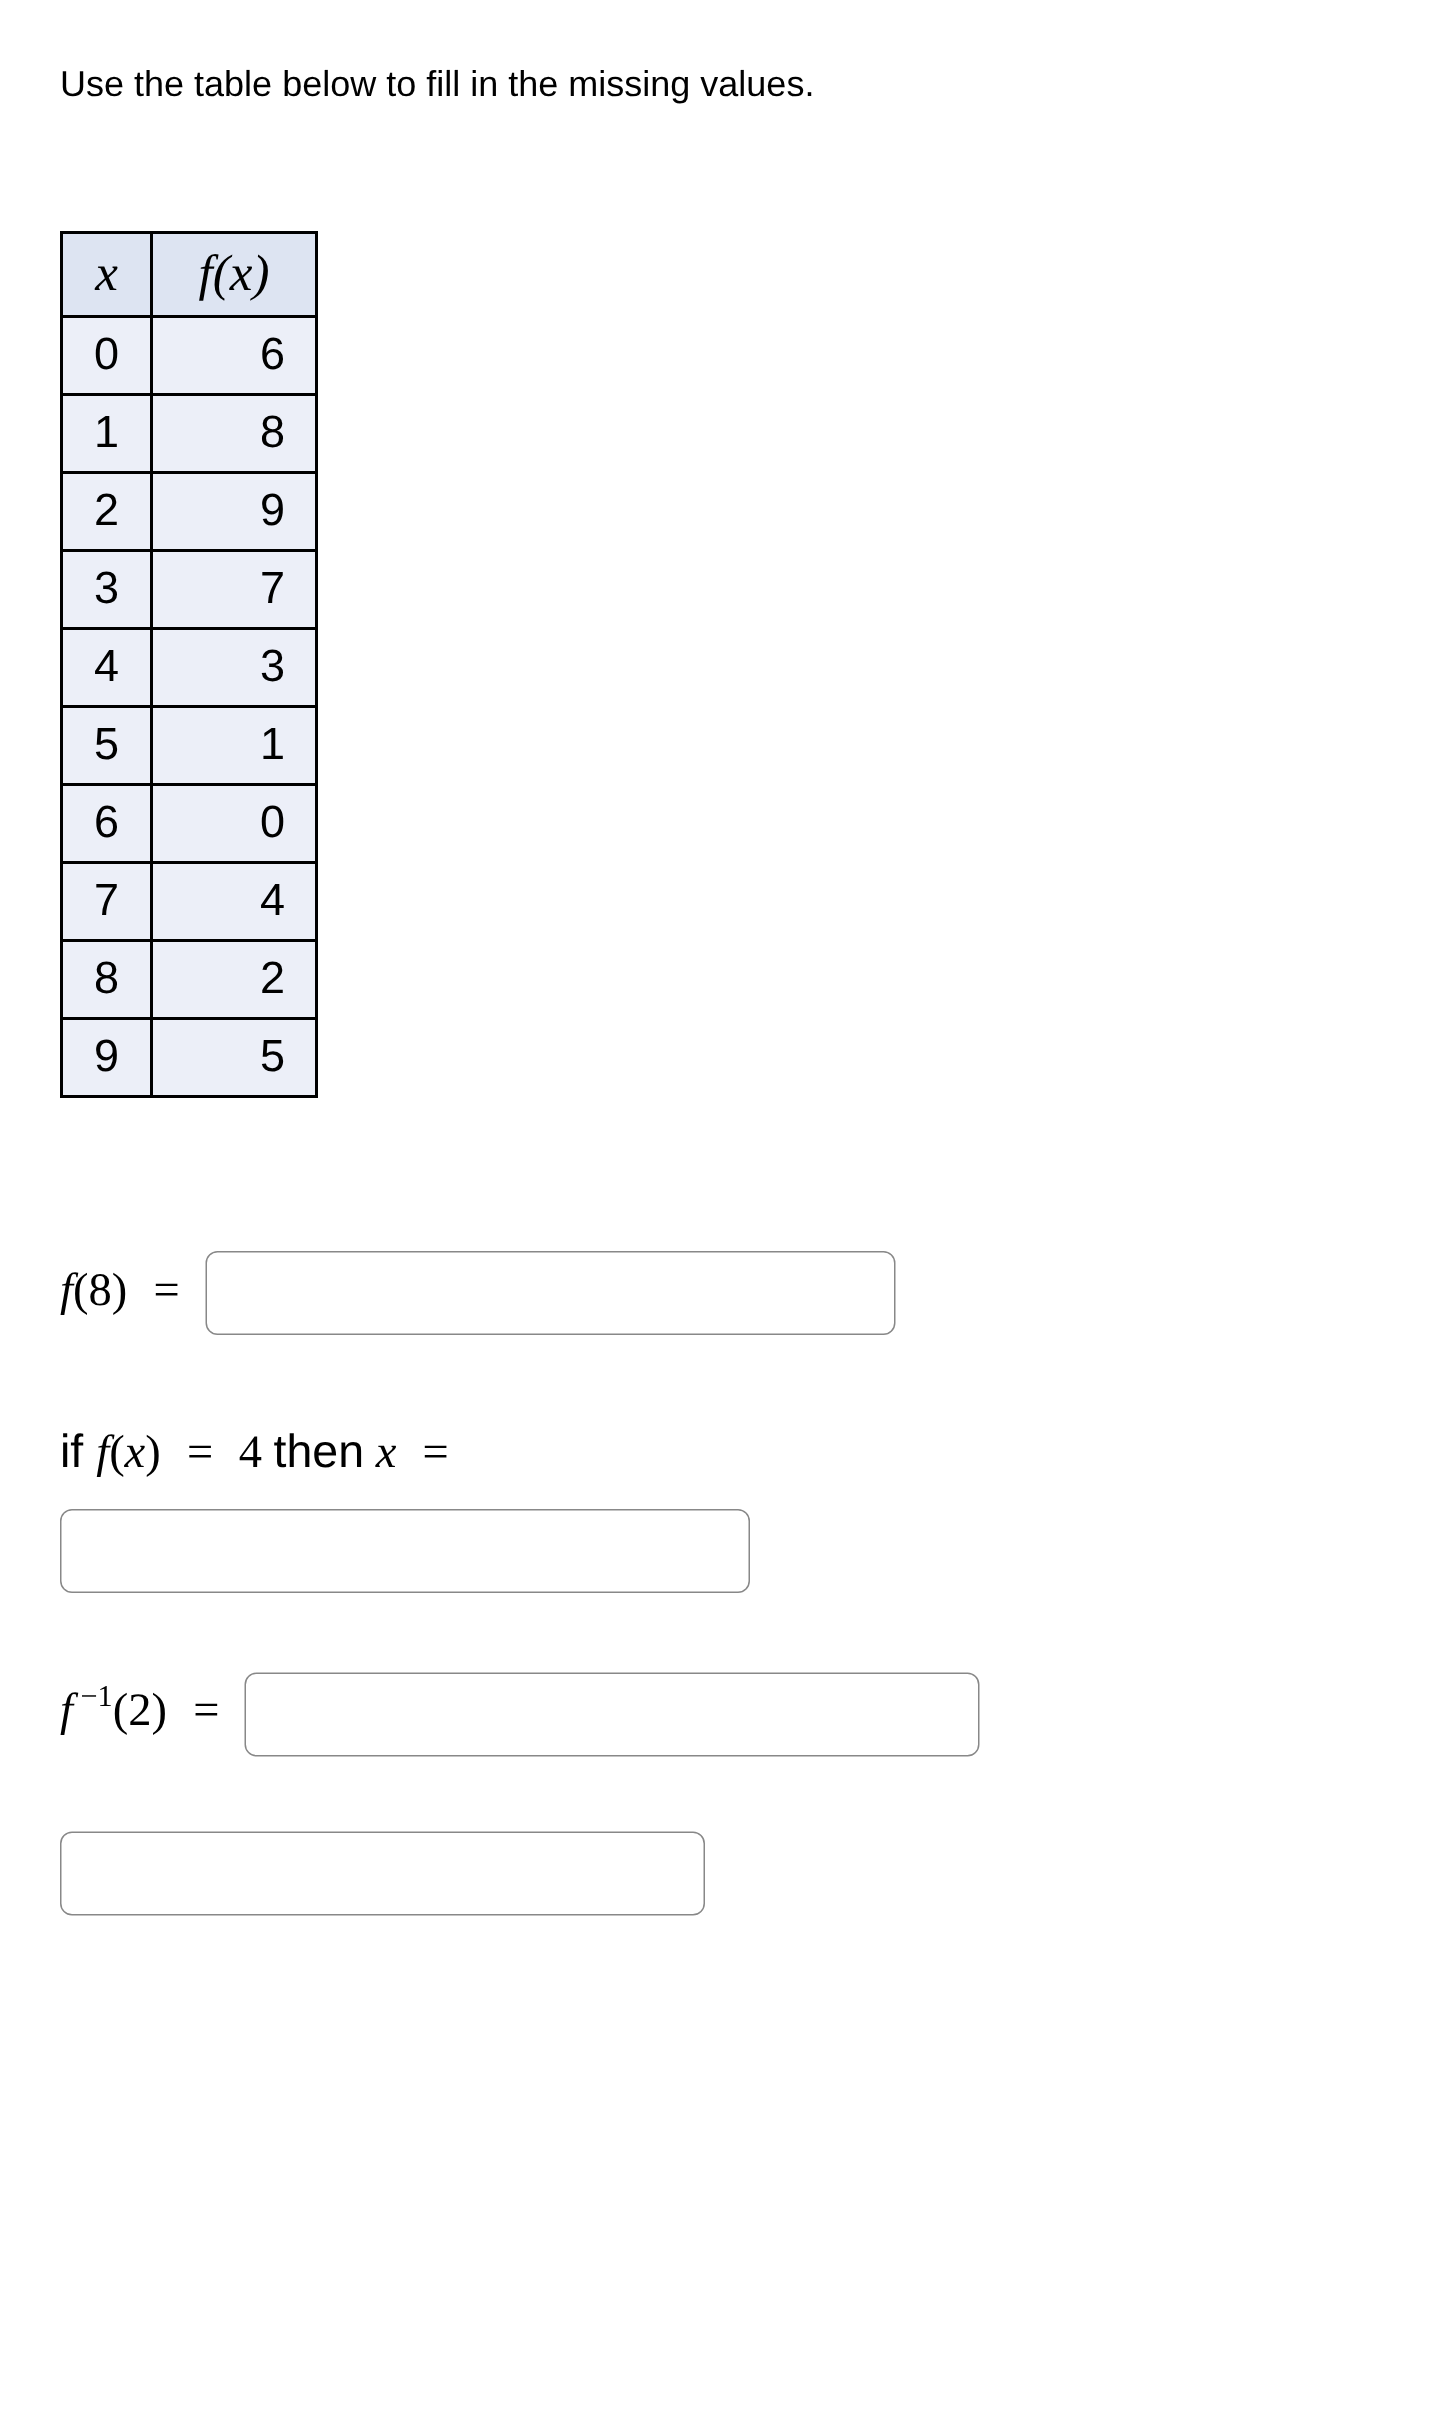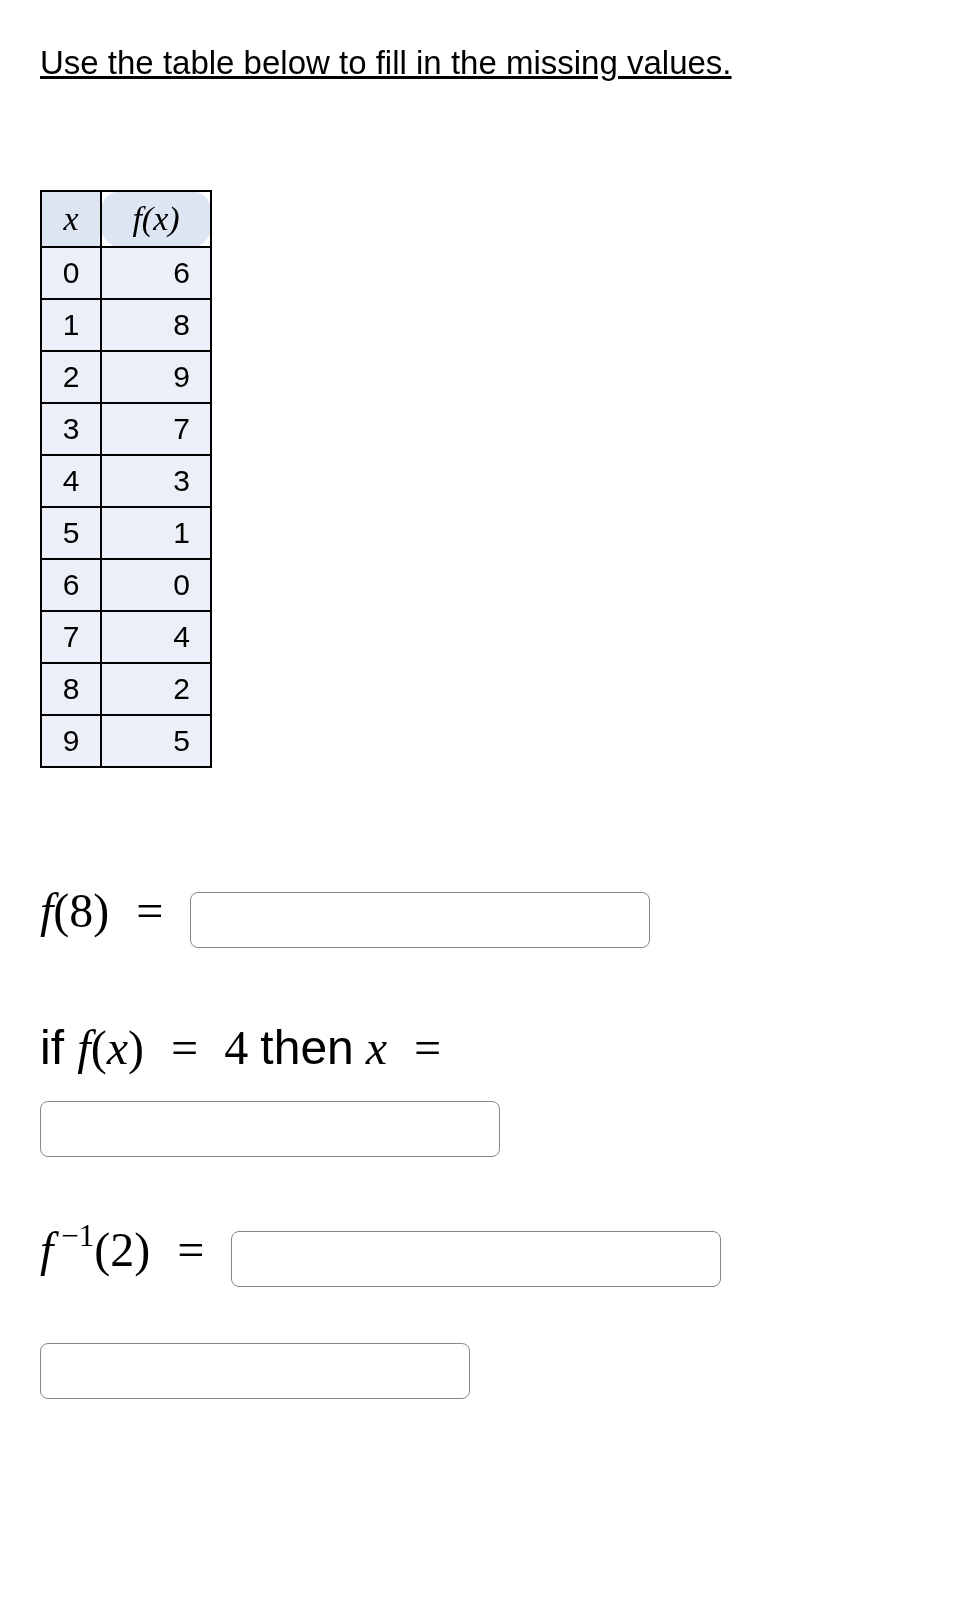--- a/index.html
+++ b/index.html
@@ -6,24 +6,23 @@
   body {
     margin: 0;
     padding: 40px;
     font-family: 'Helvetica Neue', Arial, sans-serif;
     font-size: 28px;
     color: #000;
     background: #fff;
     width: 970px;
   }
   .prompt {
-    font-size: 33px;
-    margin-bottom: 104px;
+    font-size: 24px;
+    margin-bottom: 80px;
     line-height: 1.4;
-    text-decoration: underline;
   }
   .function-table {
     border-collapse: collapse;
     margin-bottom: 100px;
   }
   .function-table th, .function-table td {
     border: 2px solid #000;
     padding: 8px 14px;
     text-align: center;
     min-width: 60px;
@@ -31,38 +30,37 @@
   }
   .function-table th {
     background: #dde4f2;
     font-weight: normal;
     font-style: italic;
     font-family: 'Times New Roman', serif;
     font-size: 34px;
   }
   .function-table th:nth-child(2) {
     min-width: 110px;
-    border-radius: 20px;
   }
   .function-table td {
     background: #eceff8;
     font-family: 'Helvetica Neue', Arial, sans-serif;
   }
   .function-table td:nth-child(2) {
     text-align: right;
     padding-right: 20px;
   }
   .question-row {
     margin-bottom: 50px;
     line-height: 1.8;
   }
   .math {
     font-family: 'Times New Roman', serif;
     font-style: italic;
-    font-size: 48px;
+    font-size: 31px;
   }
   .math-upright {
     font-style: normal;
   }
   .answer-input {
     border: 1px solid #888;
     border-radius: 8px;
     height: 56px;
     padding: 6px 12px;
     font-size: 28px;

